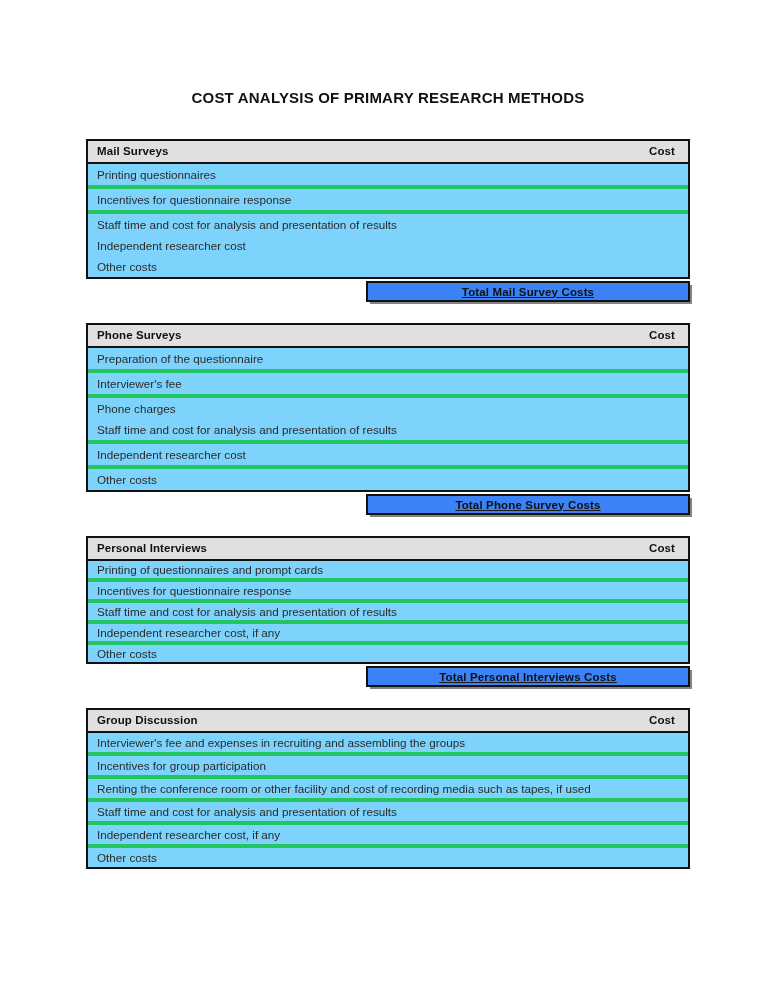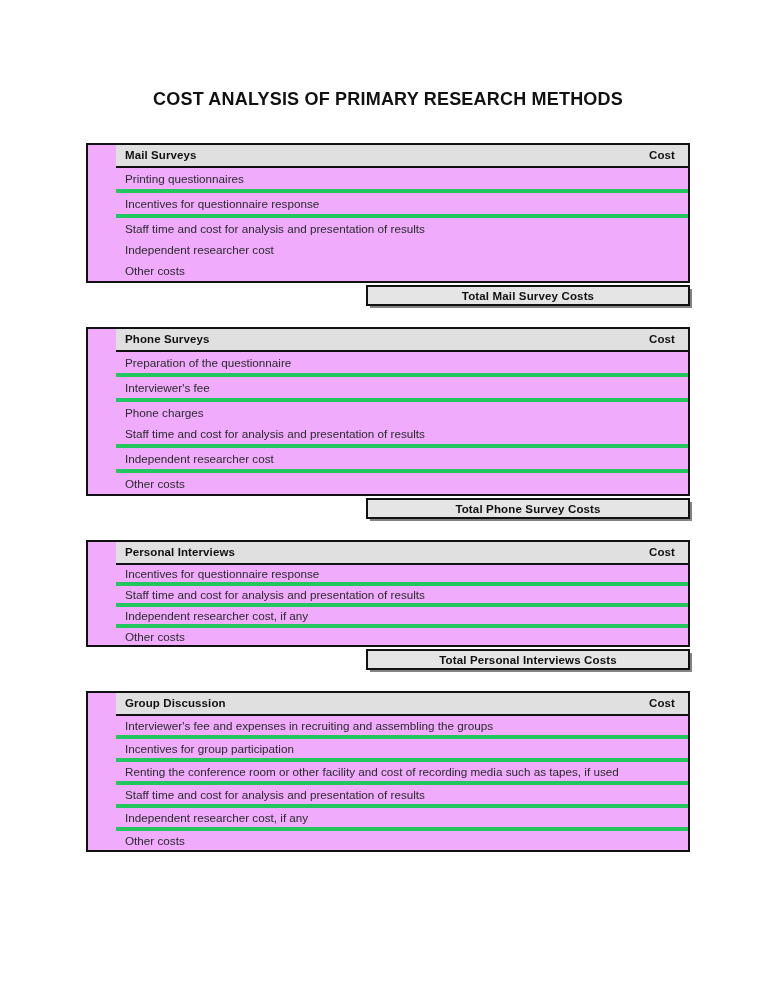--- a/index.html
+++ b/index.html
@@ -19,21 +19,21 @@
 
   .page {
     width: 768px;
     height: 991px;
     padding: 0;
     position: relative;
   }
 
   .doc-title {
     text-align: center;
-    font-size: 18px;
+    font-size: 15px;
     font-weight: bold;
     letter-spacing: 0.2px;
     color: #111111;
     margin: 0;
     padding-top: 89px;
     padding-left: 8px;
   }
 
   .tables {
     margin-top: 33px;
@@ -43,22 +43,21 @@
 
   .cost-table {
     position: relative;
     margin-bottom: 21px;
   }
   .cost-table:last-child { margin-bottom: 0; }
 
   
   .table-box {
     border: 2px solid #111111;
-    background: #f0abfc;
-    padding-left: 28px;
+    background: #7dd3fc;
   }
 
   .table-header {
     display: flex;
     align-items: center;
     justify-content: space-between;
     background: #e0e0e0;
     border-bottom: 2px solid #111111;
     padding: 3px 9px 4px 9px;
     height: 23px;
@@ -96,27 +95,28 @@
 
   
   .total-wrap {
     position: relative;
     margin-top: 2px;
     margin-left: 280px;
     height: 21px;
   }
   .total-bar {
     position: relative;
-    background: #e5e5e5;
+    background: #3b82f6;
     border: 2px solid #111111;
     height: 21px;
     display: flex;
     align-items: center;
     justify-content: center;
     box-shadow: 3px 3px 0 -1px rgba(30,30,30,0.55);
+    text-decoration: underline;
   }
   .total-bar .total-label {
     font-size: 11.5px;
     font-weight: bold;
     color: #101010;
     letter-spacing: 0.15px;
   }
 </style>
 </head>
 <body>
@@ -179,20 +179,23 @@
           </div>
         </div>
       </div>
       <div class="cost-table">
         <div class="table-box">
           <div class="table-header">
             <span class="hdr-title">Personal Interviews</span>
             <span class="hdr-cost">Cost</span>
           </div>
           <div class="row-group sp-tight">
+            <div class="line-item">Printing of questionnaires and prompt cards</div>
+          </div>
+          <div class="row-group sp-tight">
             <div class="line-item">Incentives for questionnaire response</div>
           </div>
           <div class="row-group sp-tight">
             <div class="line-item">Staff time and cost for analysis and presentation of results</div>
           </div>
           <div class="row-group sp-tight">
             <div class="line-item">Independent researcher cost, if any</div>
           </div>
           <div class="row-group sp-tight">
             <div class="line-item">Other costs</div>

